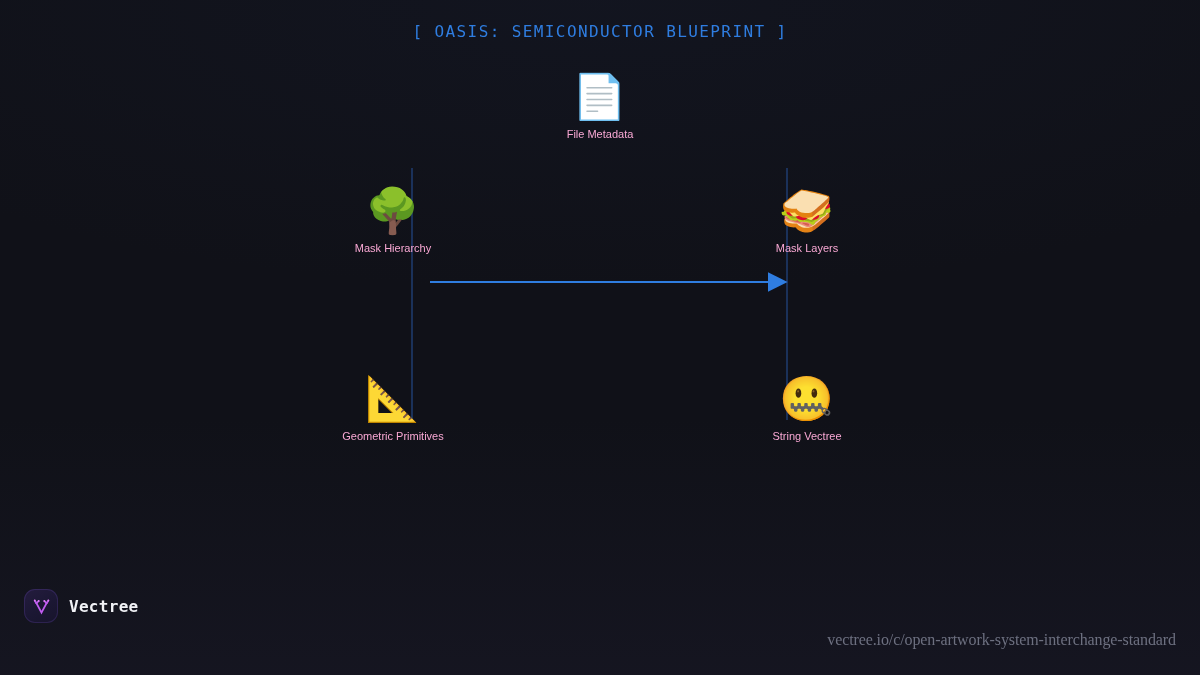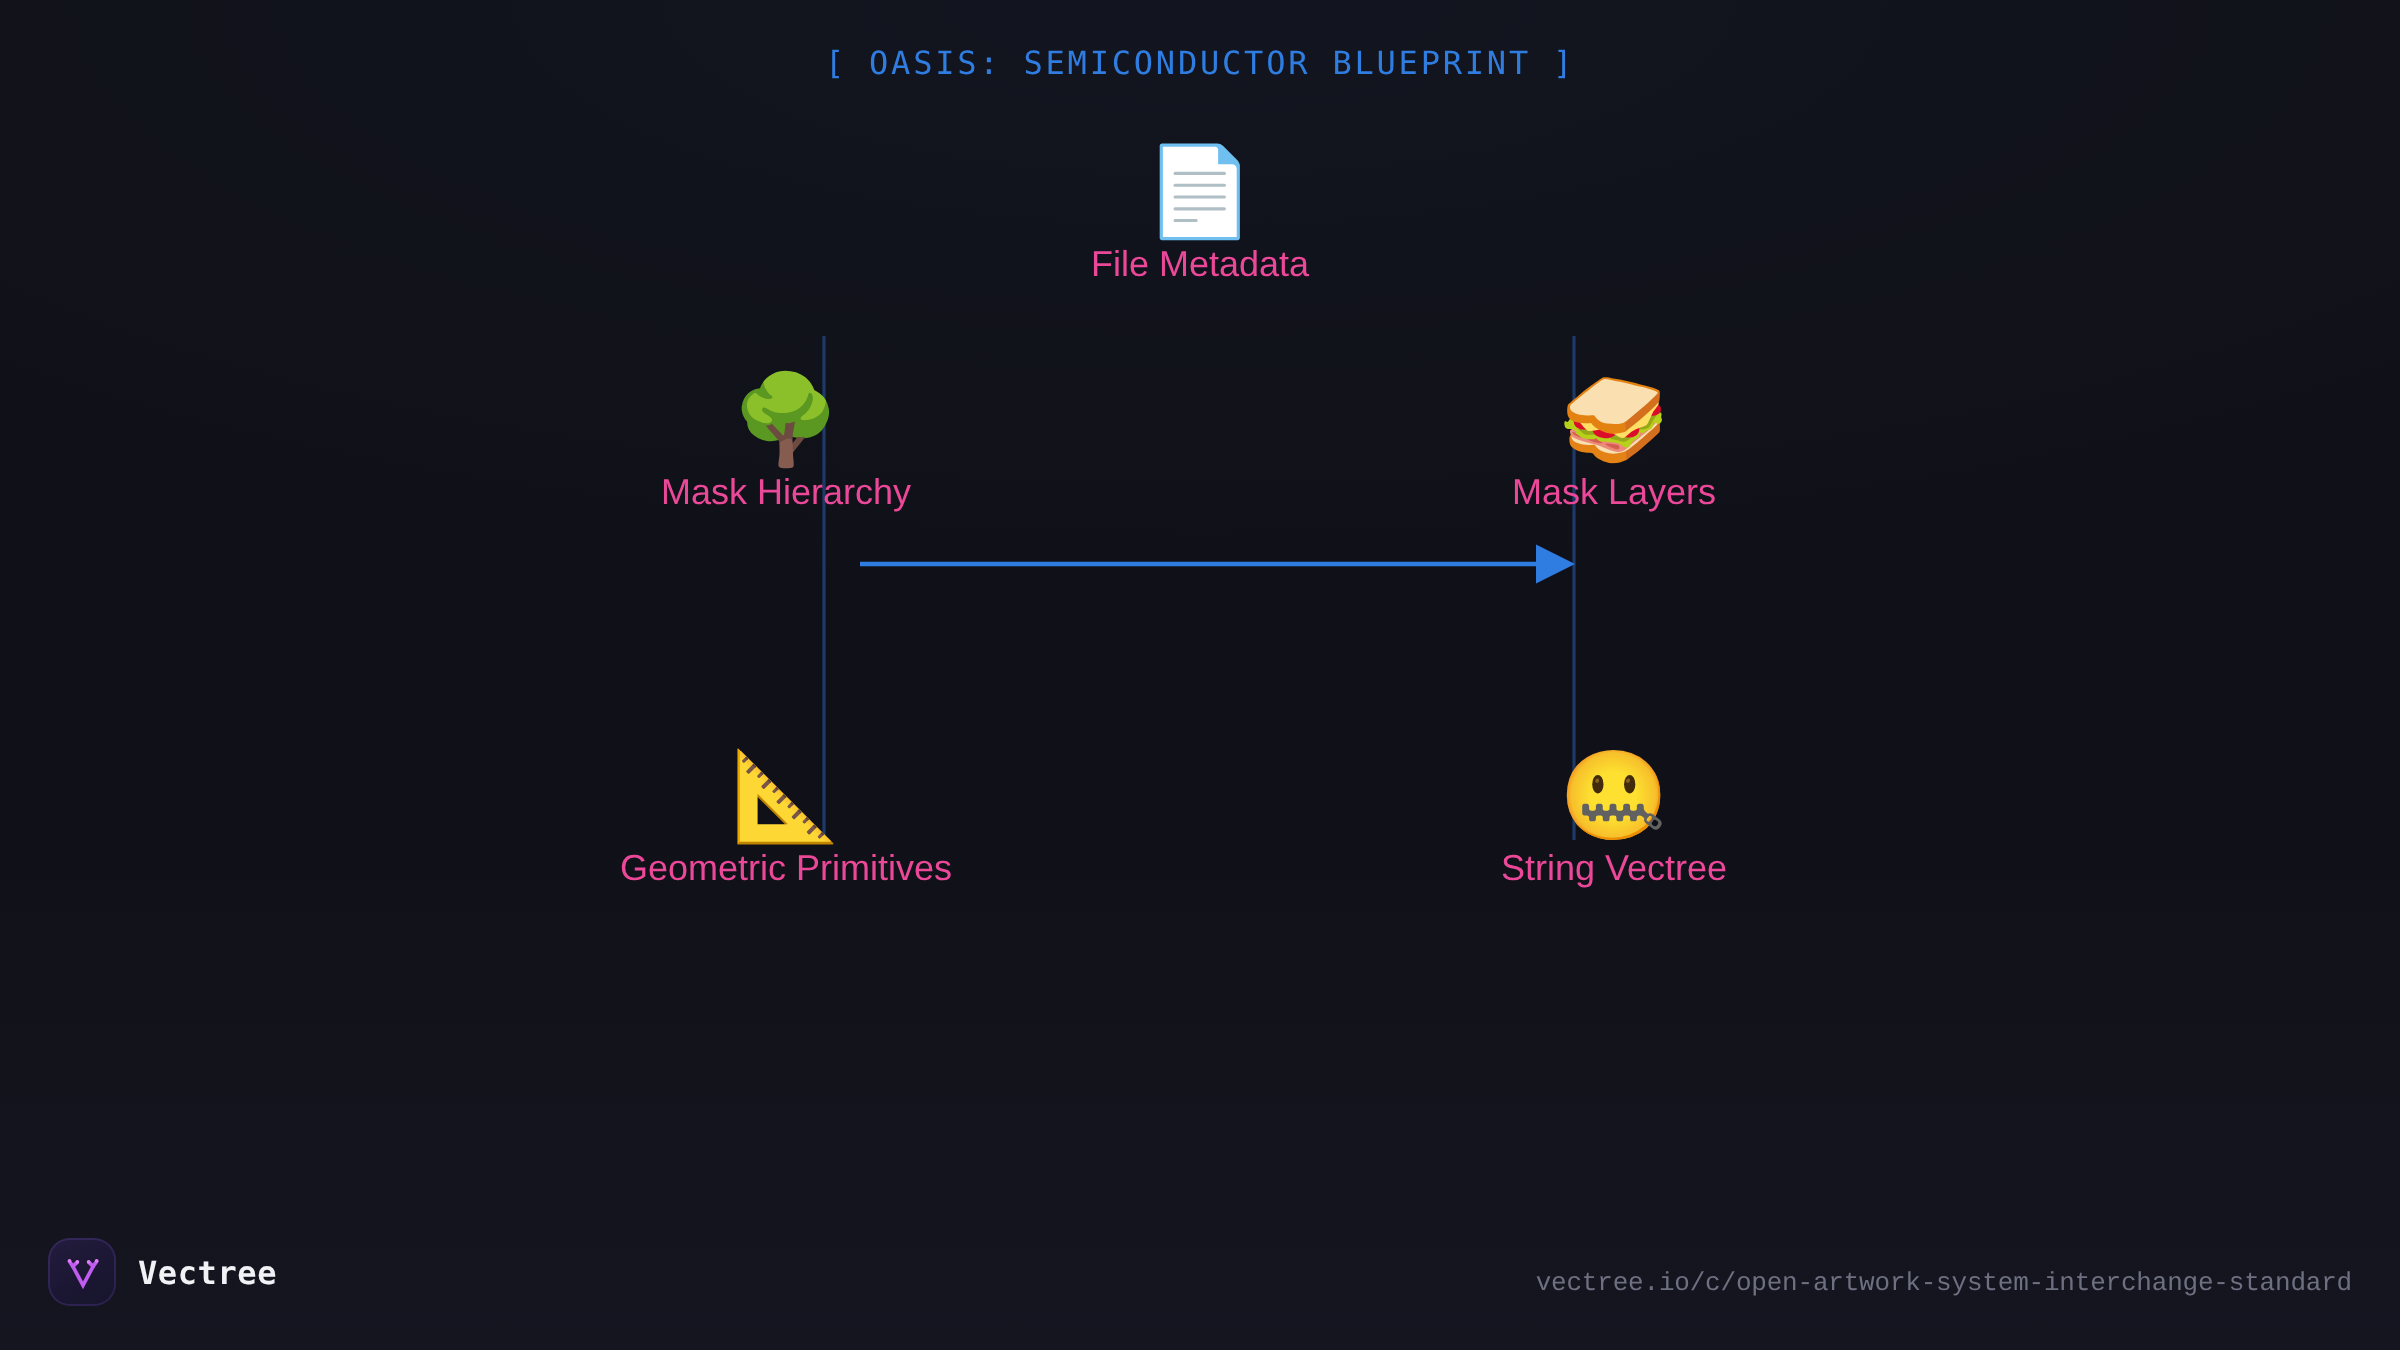--- a/index.html
+++ b/index.html
@@ -68,33 +68,33 @@
     font-family: "DejaVu Sans", sans-serif;
     font-size: 44px;
     line-height: 50px;
     height: 52px;
     display: block;
   }
 
   .node-label {
     margin-top: 6px;
     font-family: "Liberation Sans", sans-serif;
-    font-size: 18px;
-    color: #ec4899;
+    font-size: 11px;
+    color: #f9a8d4;
     line-height: 16px;
     white-space: nowrap;
   }
 
   
   .footer {
     position: absolute;
     left: 0;
     bottom: 0;
     width: 1200px;
-    padding: 0 24px 8px 24px;
+    padding: 0 24px 38px 24px;
   }
 
   .brand-row {
     display: flex;
     align-items: center;
     gap: 11px;
     margin-bottom: 14px;
   }
 
   .brand-logo {
@@ -125,22 +125,22 @@
     color: #ffffff;
     letter-spacing: -0.2px;
     max-width: 700px;
     word-spacing: -1px;
   }
 
   .source-url {
     position: absolute;
     right: 24px;
     bottom: 26px;
-    font-family: Liberation Mono, monospace;
-    font-size: 13px;
+    font-family: Liberation Serif, serif;
+    font-size: 16px;
     color: #6d7080;
     letter-spacing: -0.1px;
     white-space: nowrap;
   }
 </style>
 </head>
 <body>
 
 <div class="bg-wash"></div>
 

